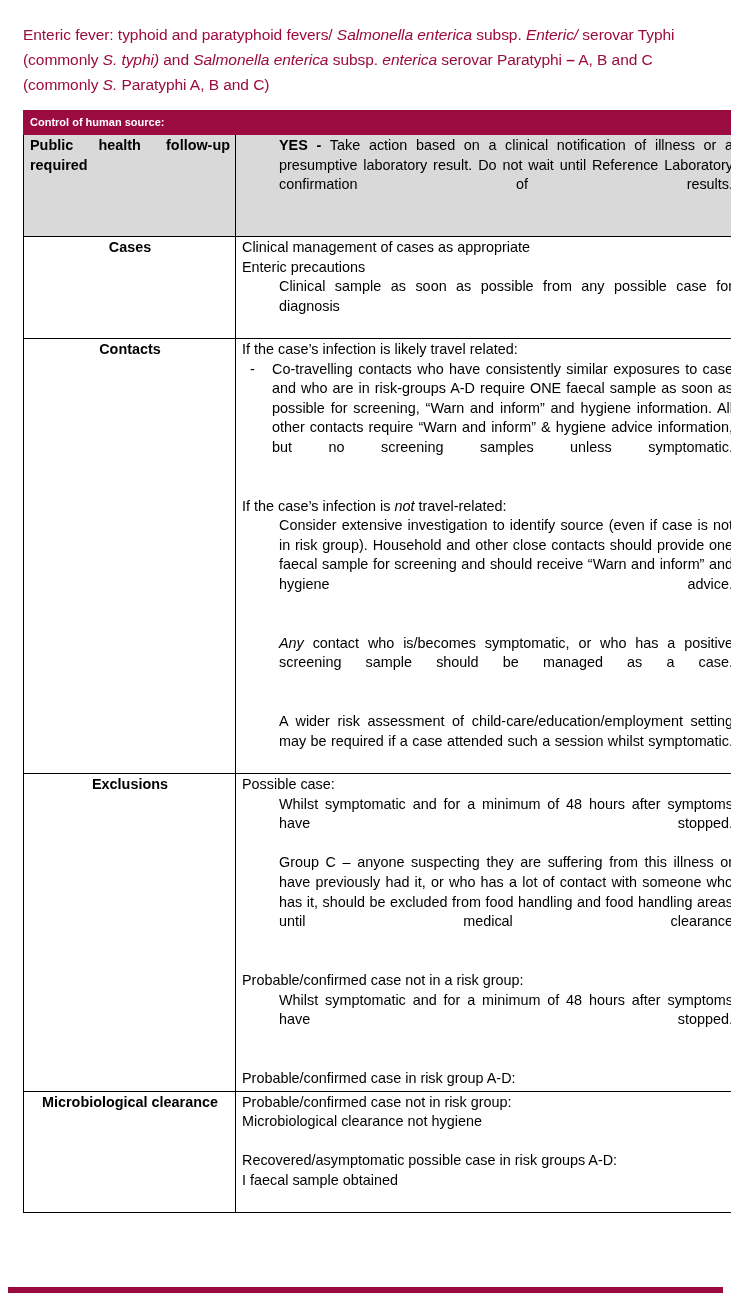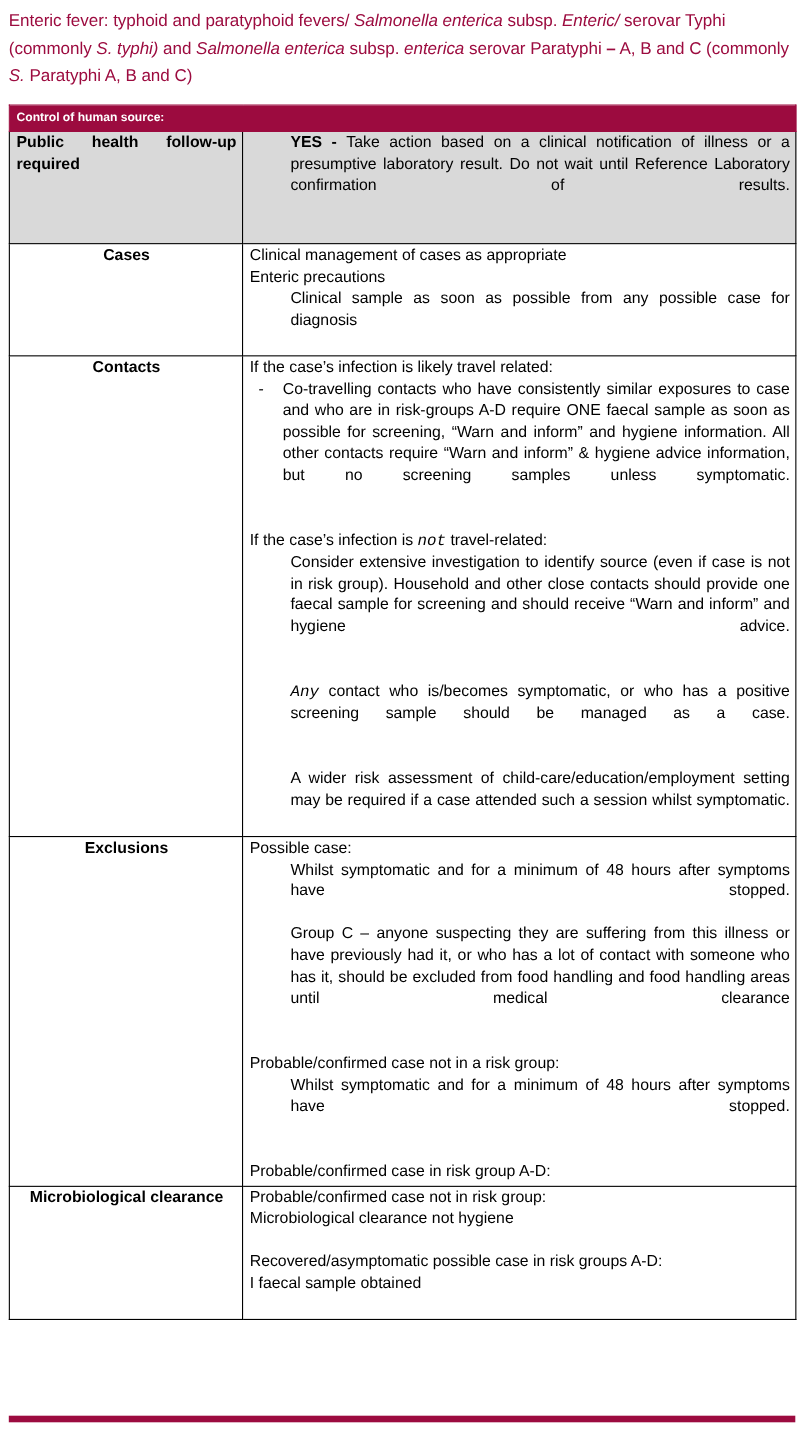--- a/index.html
+++ b/index.html
@@ -13,21 +13,21 @@
     height: 1309px;
     font-family: "Liberation Sans", sans-serif;
     color: #000000;
     overflow: hidden;
   }
 
   .page {
     position: relative;
     width: 731px;
     height: 1309px;
-    padding: 0;
+    padding: 15px;
   }
 
   
   .doc-title {
     color: #9c0b3f;
     font-size: 15.5px;
     line-height: 25px;
     padding: 7px 6px 0 8px;
     letter-spacing: -0.05px;
   }
@@ -74,21 +74,21 @@
     text-align: center;
   }
   td.lbl.just { text-align: justify; text-align-last: justify; }
 
   td.body { text-align: left; }
   .j { text-align: justify; margin-left: 37px; }
   .j:after { content: ""; display: inline-block; width: 100%; }
   .nb { text-align: left; }
   .sp { display: block; height: 19.6px; }
   b.strong { font-weight: bold; }
-  i.em { font-style: italic; font-family: Liberation Mono, monospace; }
+  i.em { font-style: italic; }
 
   
   .dash {
     display: flex;
     gap: 0;
     padding-left: 8px;
   }
   .dash .mark { width: 22px; flex: 0 0 22px; }
   .dash .txt { flex: 1 1 auto; text-align: justify; }
   .dash .txt:after { content: ""; display: inline-block; width: 100%; }

